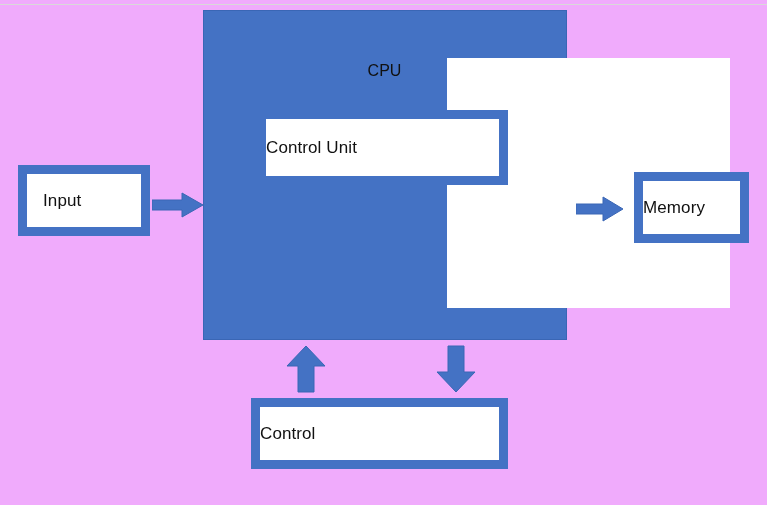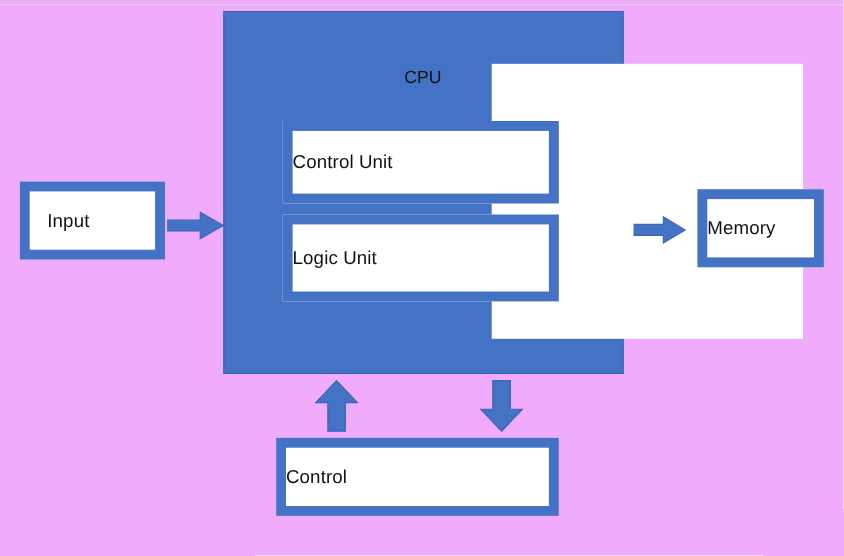--- a/index.html
+++ b/index.html
@@ -148,23 +148,20 @@
   <div id="cpu-outer">
     <div id="cpu-inner"></div>
   </div>
 
   <div id="cpu-label">CPU</div>
 
   <div class="blk" id="control-unit">
     <span class="lbl">Control Unit</span>
   </div>
 
-  <div class="blk" id="logic-unit">
-    <span class="lbl">Logic Unit</span>
-  </div>
 
   <div class="blk" id="input-box">
     <span class="lbl">Input</span>
   </div>
 
   <div class="blk" id="output-box">
     <span class="lbl">Memory</span>
   </div>
 
   <div class="blk" id="memory-box">

